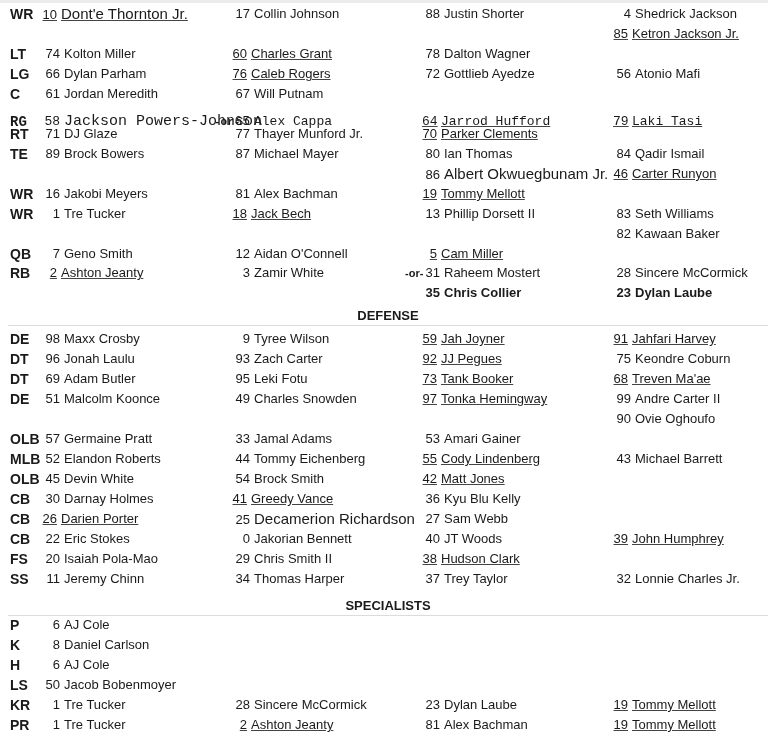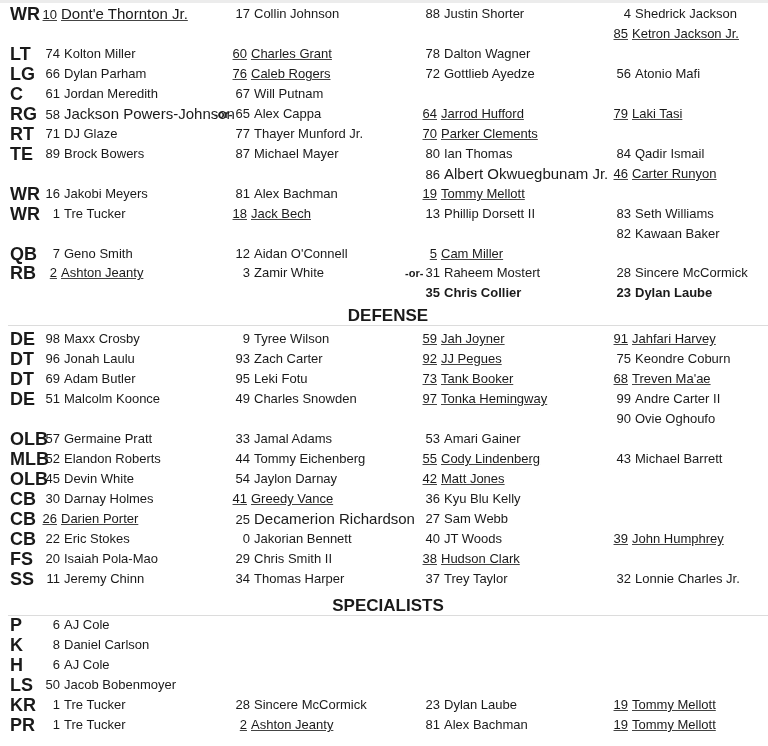--- a/index.html
+++ b/index.html
@@ -5,35 +5,35 @@
     * { box-sizing: border-box; margin: 0; padding: 0; }
     html, body {
       width: 768px; height: 746px; overflow: hidden;
       background: #ffffff;
       font-family: "Liberation Sans", sans-serif;
       color: #1a1a1a;
     }
     #sheet { position: relative; width: 768px; height: 746px; }
     .topline { position: absolute; left: 0; top: 0; width: 768px; height: 3px; background: #ececec; }
     .row { position: absolute; left: 0; width: 768px; height: 20px; font-size: 13px; line-height: 20px; }
-    .pos { position: absolute; left: 10px; width: 40px; font-weight: bold; font-size: 18px; }
+    .pos { position: absolute; left: 10px; width: 40px; font-weight: bold; font-size: 14px; }
     .or { position: absolute; font-weight: bold; font-size: 11px; }
     .cell { position: absolute; white-space: nowrap; }
     .cell .num { display: inline-block; width: 18px; text-align: right; margin-right: 4px; }
     .cell.rookie .num, .cell.rookie .name { text-decoration: underline; text-decoration-color: #444; text-align: right; }
     .cell.rookie .num { padding-right: 3px; margin-right: 1px; }
     .cell .name.small { font-size: 15px; }
     .c1 { left: 42px; }
     .c2 { left: 232px; }
     .c3 { left: 422px; }
     .c4 { left: 613px; }
     .section {
       position: absolute; left: 8px; width: 760px; height: 20px;
       border-bottom: 1px solid #dcdcdc;
-      text-align: center; font-weight: bold; font-size: 17px; line-height: 20px;
+      text-align: center; font-weight: bold; font-size: 13px; line-height: 20px;
     }
   </style>
 </head>
 <body>
 
 <div id="sheet">
   <div class="topline"></div>
   <div id="offense">
       <div class="row" style="top: 4px;">
         <span class="pos">WR</span>
@@ -57,21 +57,21 @@
         <span class="cell c1"><span class="num">66</span><span class="name">Dylan Parham</span></span>
         <span class="cell c2 rookie"><span class="num">76</span><span class="name">Caleb Rogers</span></span>
         <span class="cell c3"><span class="num">72</span><span class="name">Gottlieb Ayedze</span></span>
         <span class="cell c4"><span class="num">56</span><span class="name">Atonio Mafi</span></span>
       </div>
       <div class="row" style="top: 84px;">
         <span class="pos">C</span>
         <span class="cell c1"><span class="num">61</span><span class="name">Jordan Meredith</span></span>
         <span class="cell c2"><span class="num">67</span><span class="name">Will Putnam</span></span>
       </div>
-      <div class="row" style="top: 104px;">
+      <div class="row" style="top: 112px; font-family: Liberation Mono, monospace;">
         <span class="pos">RG</span>
         <span class="or" style="left: 214px;">-or-</span>
         <span class="cell c1"><span class="num">58</span><span class="name small">Jackson Powers-Johnson</span></span>
         <span class="cell c2"><span class="num">65</span><span class="name">Alex Cappa</span></span>
         <span class="cell c3 rookie"><span class="num">64</span><span class="name">Jarrod Hufford</span></span>
         <span class="cell c4 rookie"><span class="num">79</span><span class="name">Laki Tasi</span></span>
       </div>
       <div class="row" style="top: 124px;">
         <span class="pos">RT</span>
         <span class="cell c1"><span class="num">71</span><span class="name">DJ Glaze</span></span>
@@ -170,21 +170,21 @@
       <div class="row" style="top: 449px;">
         <span class="pos">MLB</span>
         <span class="cell c1"><span class="num">52</span><span class="name">Elandon Roberts</span></span>
         <span class="cell c2"><span class="num">44</span><span class="name">Tommy Eichenberg</span></span>
         <span class="cell c3 rookie"><span class="num">55</span><span class="name">Cody Lindenberg</span></span>
         <span class="cell c4"><span class="num">43</span><span class="name">Michael Barrett</span></span>
       </div>
       <div class="row" style="top: 469px;">
         <span class="pos">OLB</span>
         <span class="cell c1"><span class="num">45</span><span class="name">Devin White</span></span>
-        <span class="cell c2"><span class="num">54</span><span class="name">Jaylon Darnay</span></span>
+        <span class="cell c2"><span class="num">54</span><span class="name">Brock Smith</span></span>
         <span class="cell c3 rookie"><span class="num">42</span><span class="name">Matt Jones</span></span>
       </div>
       <div class="row" style="top: 489px;">
         <span class="pos">CB</span>
         <span class="cell c1"><span class="num">30</span><span class="name">Darnay Holmes</span></span>
         <span class="cell c2 rookie"><span class="num">41</span><span class="name">Greedy Vance</span></span>
         <span class="cell c3"><span class="num">36</span><span class="name">Kyu Blu Kelly</span></span>
       </div>
       <div class="row" style="top: 509px;">
         <span class="pos">CB</span>

